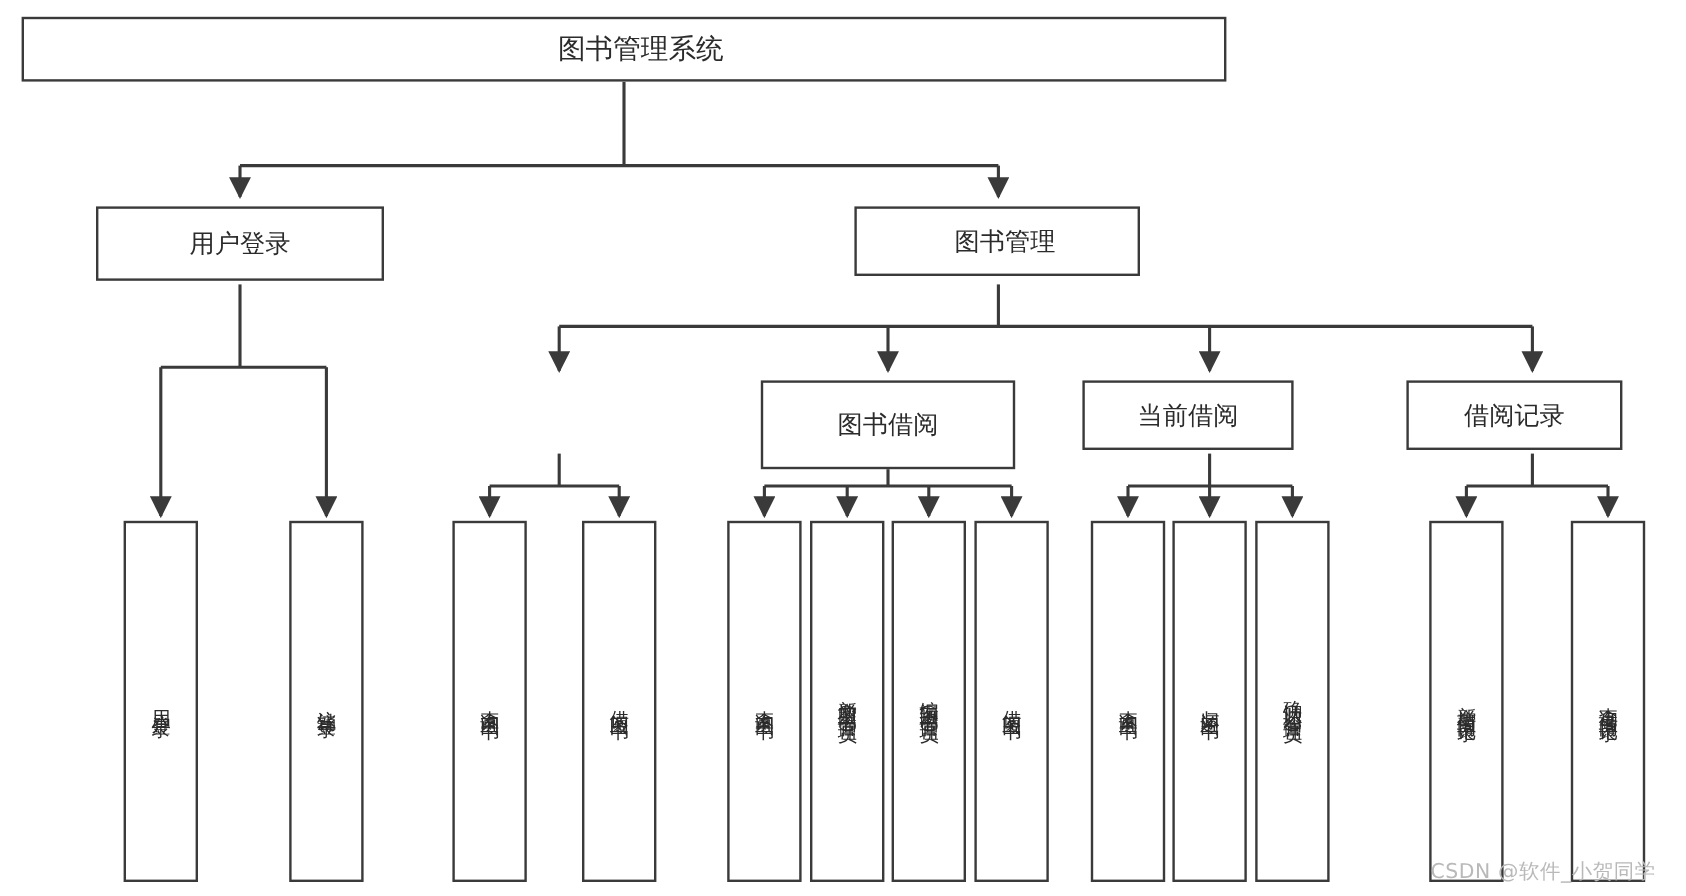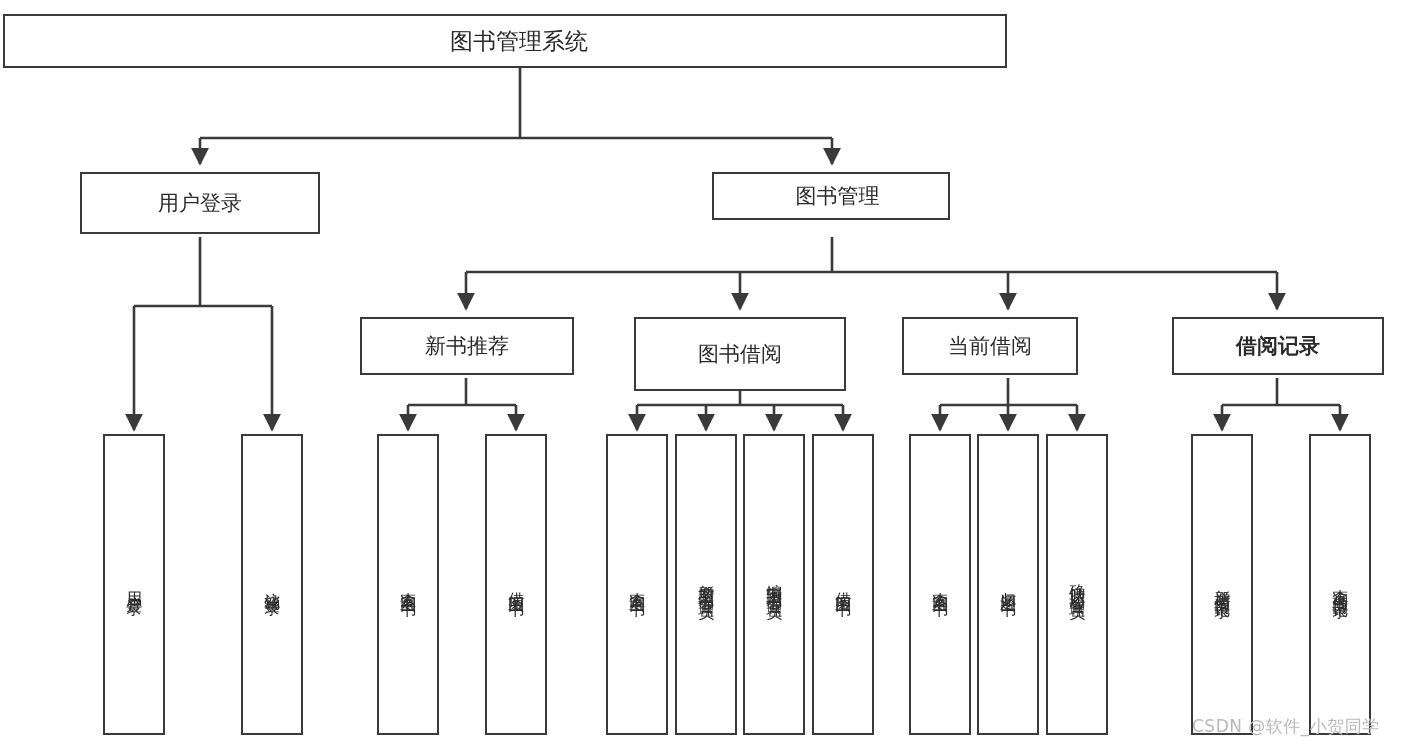--- a/index.html
+++ b/index.html
@@ -119,45 +119,42 @@
       <path d="M 1008 405 L 1008 430" marker-end="url(#arrow)"></path>
       <path d="M 1077 405 L 1077 430" marker-end="url(#arrow)"></path>
 
       <path d="M 1277 378 L 1277 405"></path>
       <path d="M 1222 405 L 1340 405"></path>
       <path d="M 1222 405 L 1222 430" marker-end="url(#arrow)"></path>
       <path d="M 1340 405 L 1340 430" marker-end="url(#arrow)"></path>
     </g>
   </svg>
 
-  <div class="node level-root" style="left:3px; top:14px; width:1004px; height:54px;padding-left:28px;">
+  <div class="node level-root" style="left:18px; top:14px; width:1004px; height:54px;padding-left:28px;">
     <span class="label">图书管理系统</span>
   </div>
 
   <div class="node level-two" style="left:80px; top:172px; width:240px; height:62px;">
     <span class="label">用户登录</span>
   </div>
 
-  <div class="node level-two" style="left:712px; top:172px; width:238px; height:48px;padding-left:13px;">
+  <div class="node level-two" style="left:712px; top:172px; width:238px; height:58px;padding-left:13px;">
     <span class="label">图书管理</span>
   </div>
 
-  <div class="node level-three" style="left:360px; top:317px; width:214px; height:58px;">
-    <span class="label">新书推荐</span>
-  </div>
 
   <div class="node level-three" style="left:634px; top:317px; width:212px; height:74px;">
     <span class="label">图书借阅</span>
   </div>
 
   <div class="node level-three" style="left:902px; top:317px; width:176px; height:58px;">
     <span class="label">当前借阅</span>
   </div>
 
-  <div class="node level-three" style="left:1172px; top:317px; width:212px; height:58px;font-weight:bold;">
+  <div class="node level-three" style="left:1172px; top:317px; width:180px; height:58px;">
     <span class="label">借阅记录</span>
   </div>
 
   <div class="node vertical" style="left:103px; top:434px; width:62px; height:301px;">
     <span class="label">用户登录</span>
   </div>
 
   <div class="node vertical" style="left:241px; top:434px; width:62px; height:301px;">
     <span class="label">注销登录</span>
   </div>

